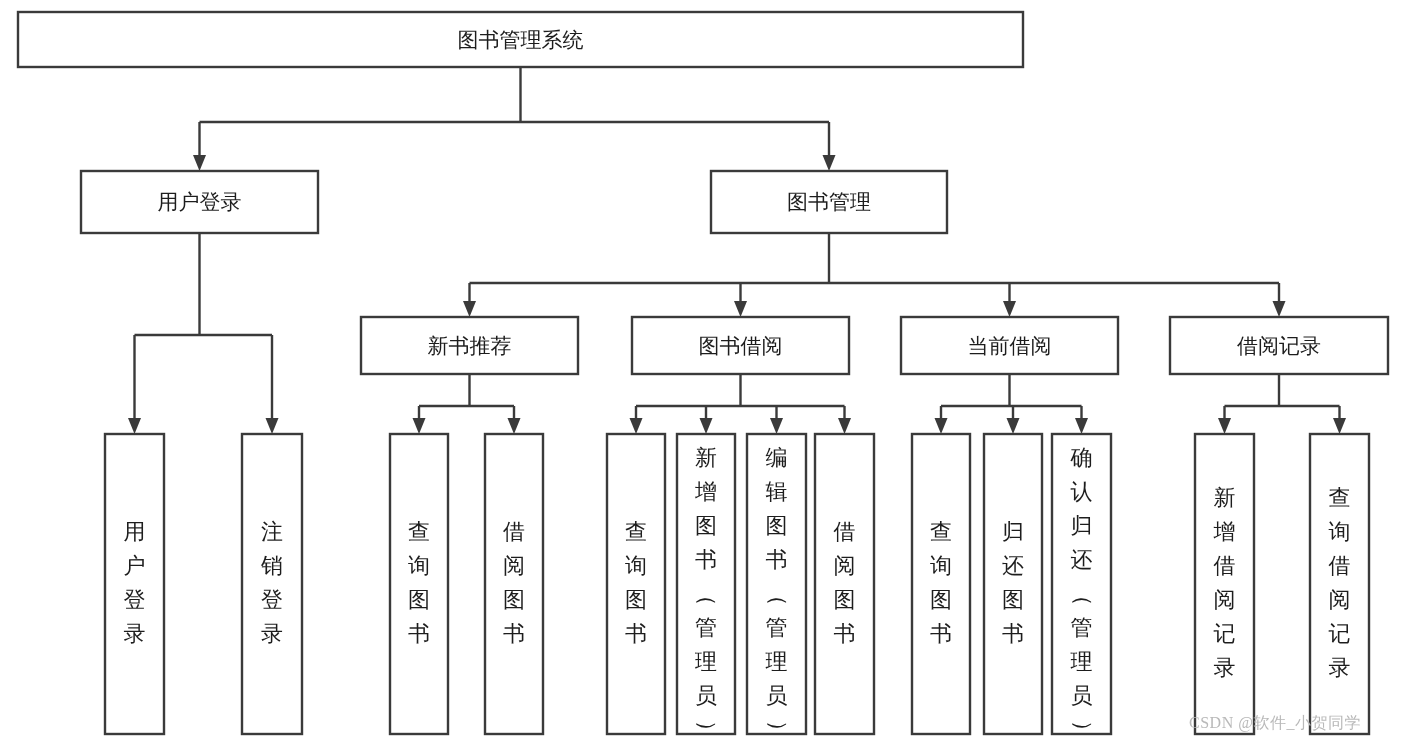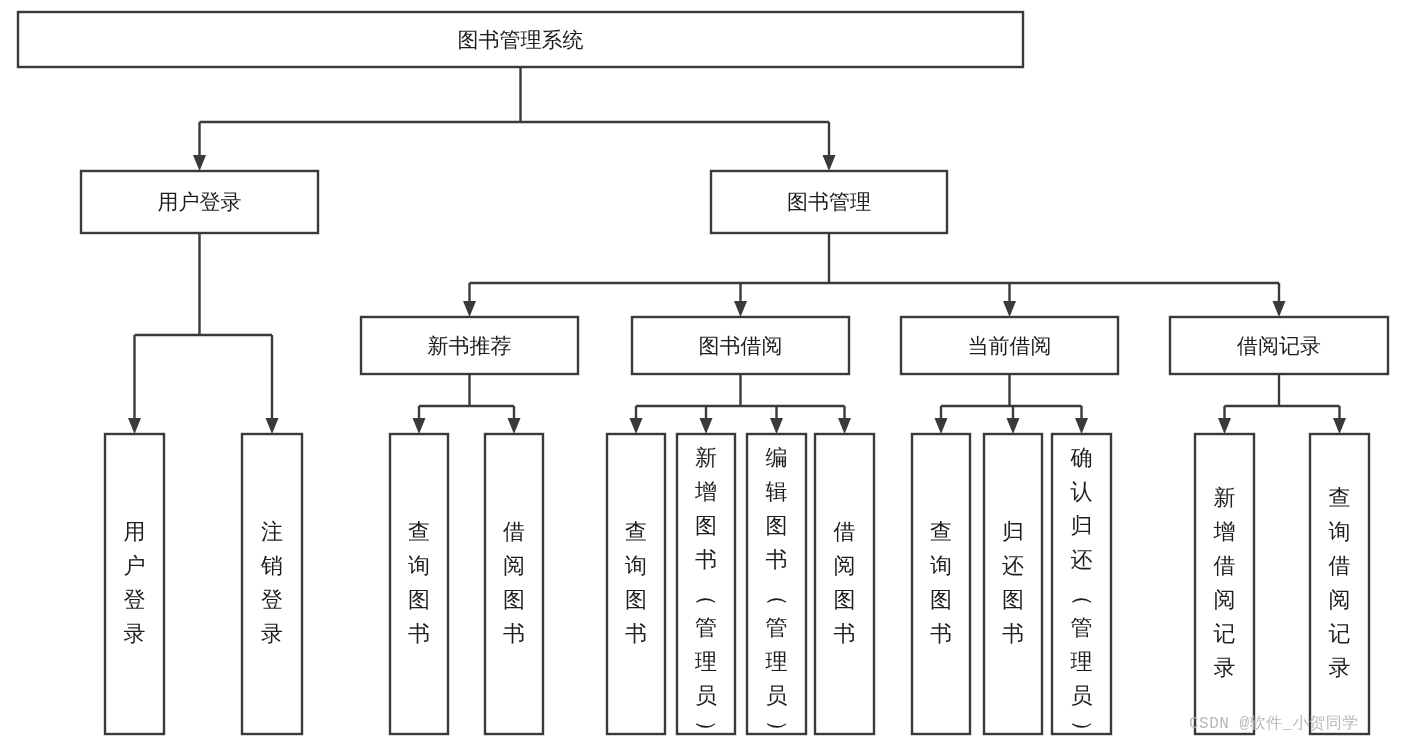--- a/index.html
+++ b/index.html
@@ -41,21 +41,21 @@
   }
   .node-label-h {
     font-family: "DejaVu Sans", "Liberation Sans", sans-serif;
     font-size: 21px;
     fill: #1d1d1d;
     text-anchor: middle;
     dominant-baseline: middle;
   }
   .watermark {
     position: absolute;
-    font-family: Liberation Mono, monospace;
+    font-family: Liberation Serif, serif;
     font-size: 16px;
     color: #b9b9b9;
     white-space: nowrap;
     left: 1189px;
     top: 713px;
     letter-spacing: 0.5px;
   }
 </style>
 </head>
 <body>

